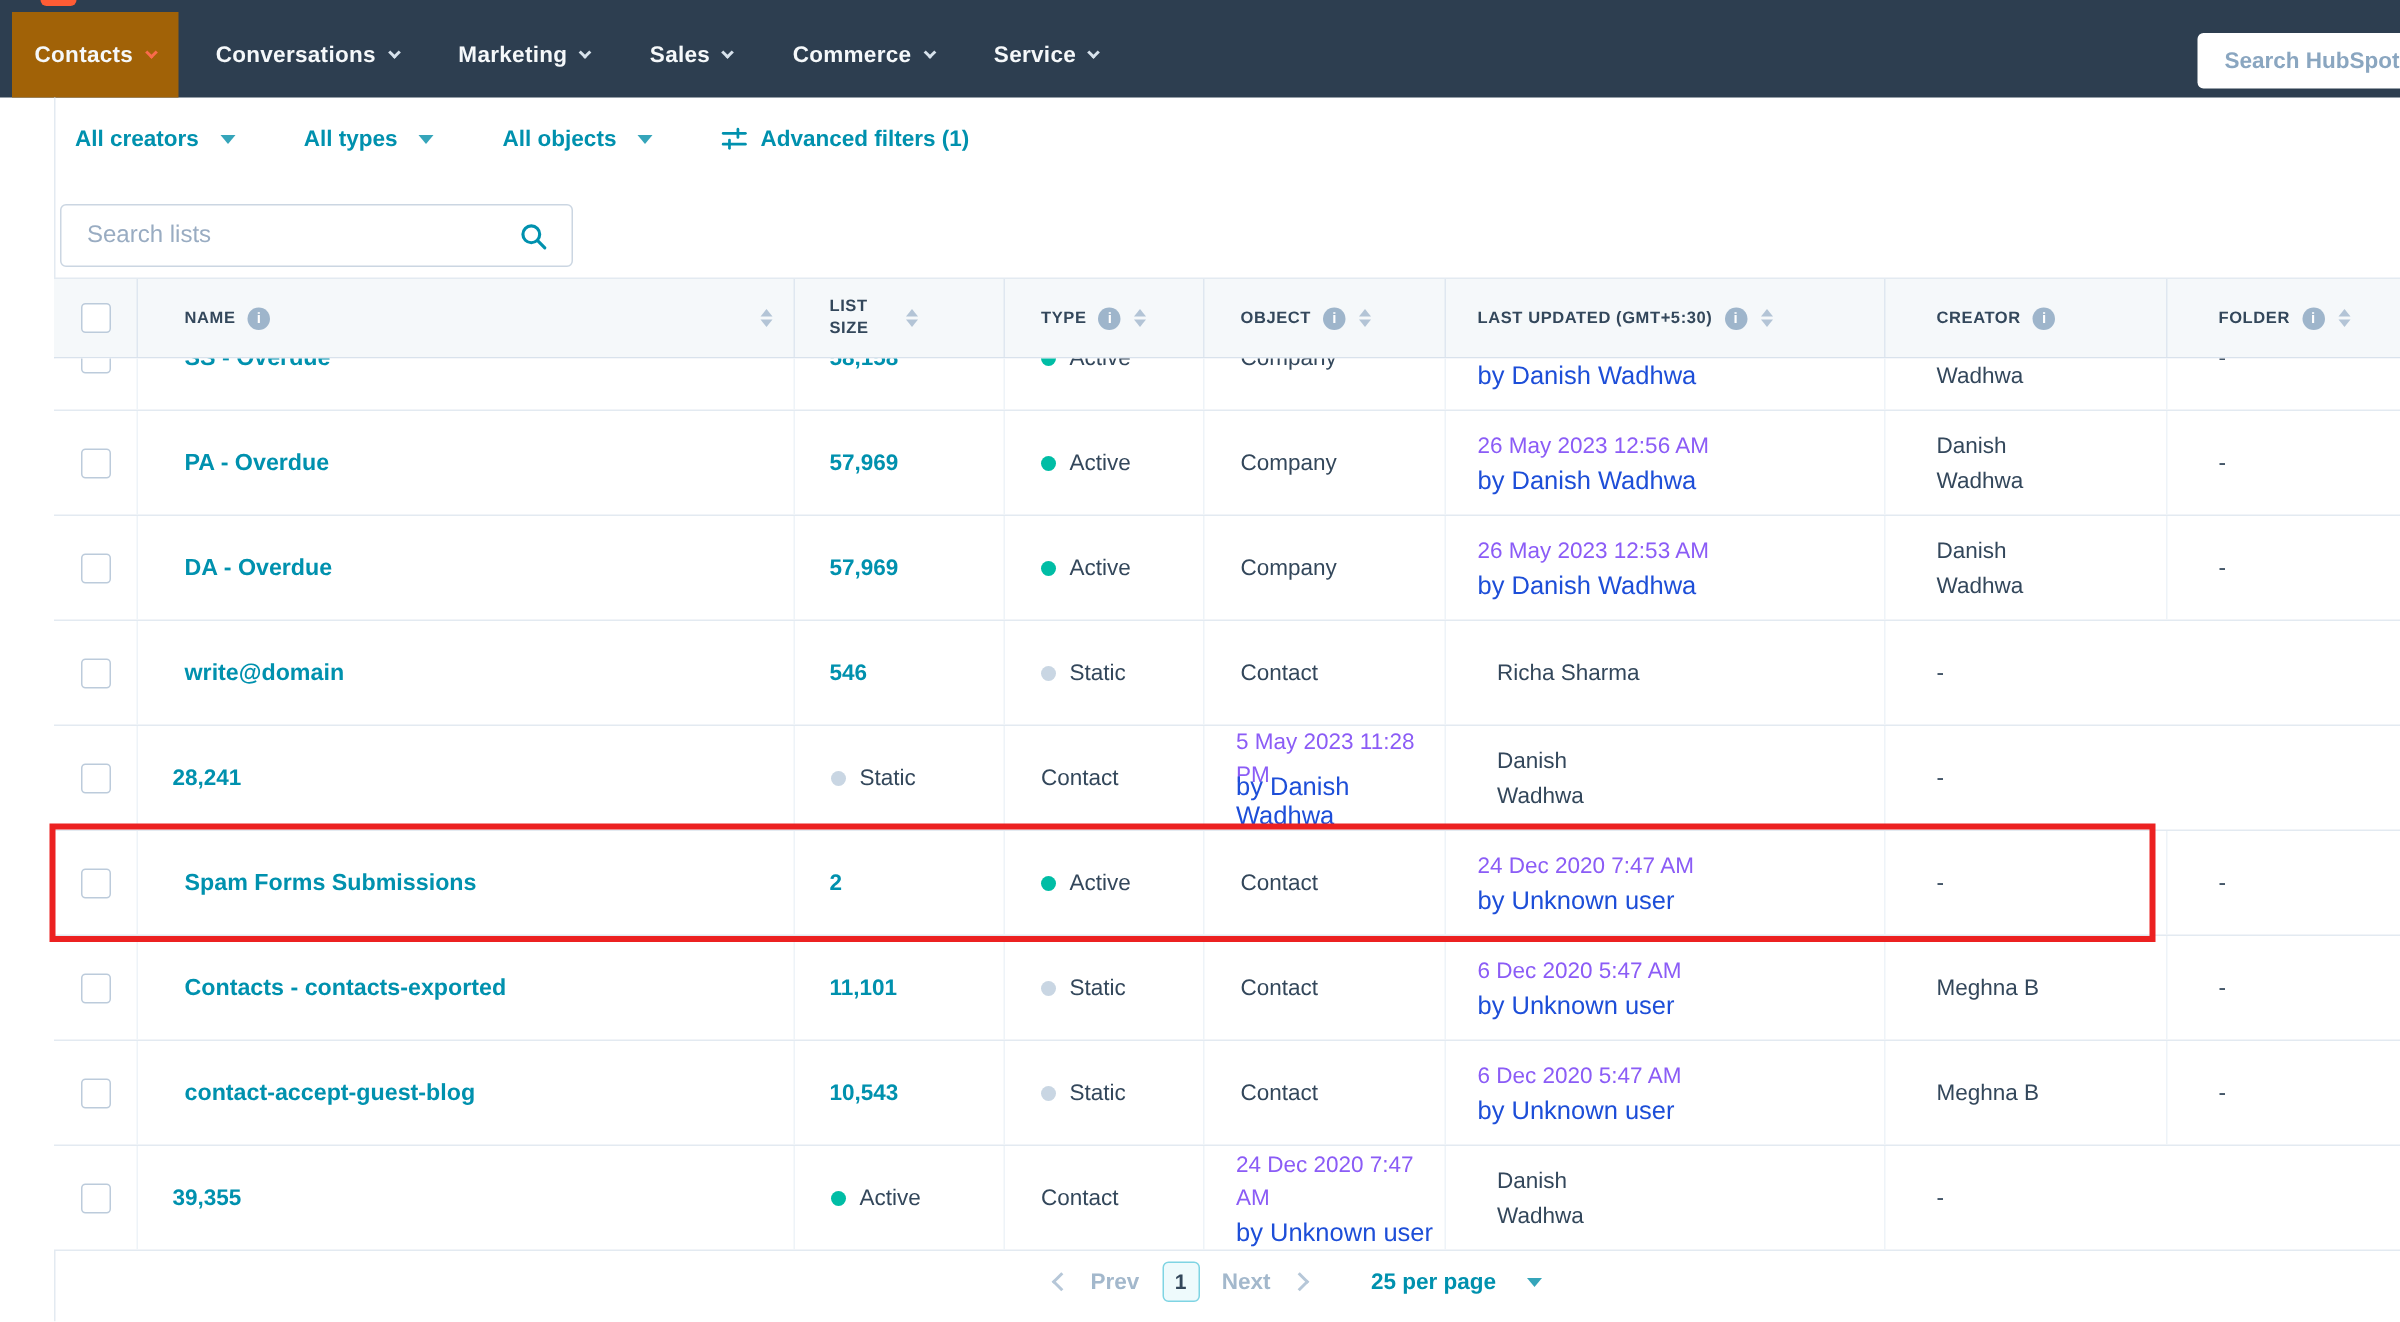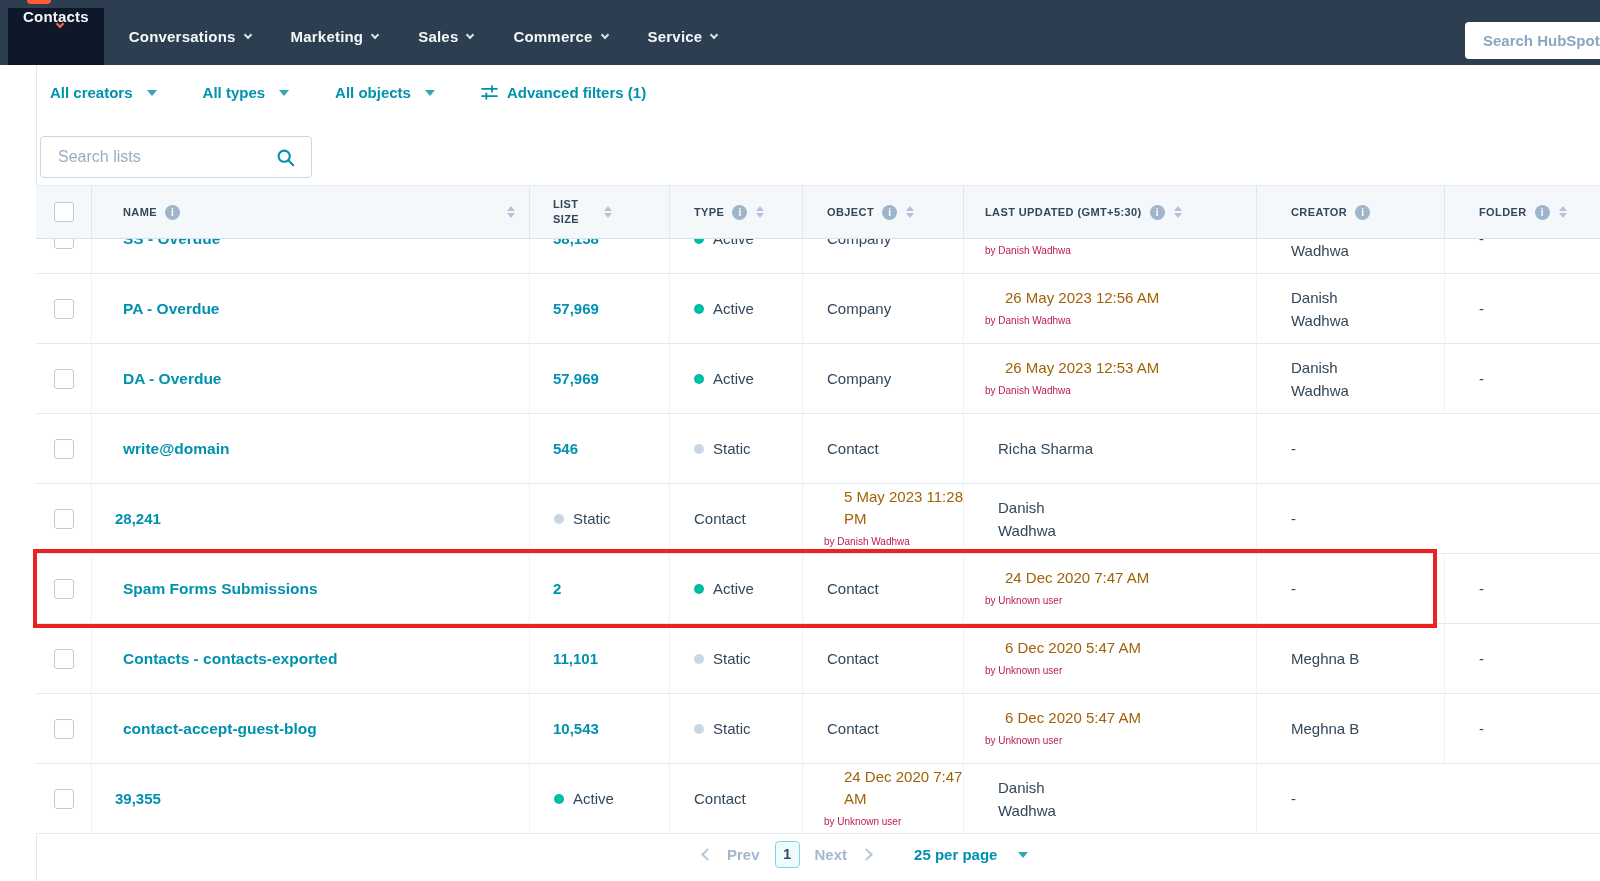--- a/index.html
+++ b/index.html
@@ -6,21 +6,21 @@
   html,body { width:1600px; height:881px; overflow:hidden; background:#ffffff;
               font-family:"Liberation Sans", sans-serif; }
   body { position:relative; }
 
   
   .topnav { position:absolute; left:0; top:0; width:1600px; height:65px; background:#2d3e50; }
   .logo-remnant { position:absolute; left:27px; top:0; width:24px; height:4px; background:#ff5c35;
                   border-radius:0 0 4px 4px; }
   .nav-items { position:absolute; left:8px; top:8px; height:57px; display:flex; align-items:stretch; gap:10px; }
   .nav-item { display:flex; align-items:center; padding:0 15px; cursor:pointer; }
-  .nav-item.active { background:#0f172a;flex-direction:column; }
+  .nav-item.active { background:#a16207; }
   .nav-label { color:#f5f8fa; font-size:15px; font-weight:600; letter-spacing:.2px; }
   .chev { display:inline-block; width:6px; height:6px; border-right:2px solid currentColor;
           border-bottom:2px solid currentColor; transform:rotate(45deg); }
   .nav-chev { color:#d7e2ec; margin-left:9px; margin-top:-4px; }
   .nav-item.active .nav-chev { color:#f96b4c; }
   .global-search { position:absolute; left:1465px; top:22px; width:220px; height:37px;
                    background:#ffffff; border:none; border-radius:4px; padding:0 16px 0 18px;
                    font-family:"Liberation Sans", sans-serif; font-size:15px; font-weight:600; color:#33475b; }
   .global-search::placeholder { color:#8aa6c0; font-weight:600; }
 
@@ -29,21 +29,21 @@
 
   
   .filters-bar { position:absolute; left:50px; top:79px; height:26px; display:flex; align-items:center; gap:46px; }
   .filter-dd { display:flex; align-items:center; gap:14px; cursor:pointer; }
   .filter-dd-label, .adv-label { color:#0091ae; font-size:15px; font-weight:700; }
   .caret-down { width:0; height:0; border-left:5px solid transparent; border-right:5px solid transparent;
                 border-top:6px solid #35a5ba; margin-top:2px; }
   .adv-filters { display:flex; align-items:center; gap:9px; cursor:pointer; }
 
   
-  .search-lists-wrap { position:absolute; left:40px; top:136px; width:272px; height:42px;
+  .search-lists-wrap { position:absolute; left:40px; top:136px; width:342px; height:42px;
                        background:#fff; border:1px solid #cbd6e2; border-radius:4px; }
   .search-lists { width:100%; height:100%; border:none; background:transparent; outline:none;
                   padding:0 46px 0 17px; font-family:"Liberation Sans", sans-serif;
                   font-size:16px; color:#33475b; }
   .search-lists::placeholder { color:#99acc2; }
   .search-lists-icon { position:absolute; right:15px; top:11px; }
 
   
   .lists-table { position:absolute; left:36px; top:185px; width:1564px; border-top:1px solid #e3eaf1; }
   .trow { display:grid; grid-template-columns:55px 438px 140px 133px 161px 293px 188px minmax(156px,1fr); }
@@ -73,22 +73,22 @@
   .row-clip .row { margin-top:-35px; }
   .cell { display:flex; align-items:center; border-left:1px solid #eef3f8; overflow:hidden; }
   .cell:first-child { border-left:none; justify-content:center; }
   .name-link { color:#0091ae; font-size:15.5px; font-weight:700; text-decoration:none; cursor:pointer; }
   .size-link { color:#0091ae; font-size:15px; font-weight:700; cursor:pointer; }
   .dot { width:10px; height:10px; border-radius:50%; margin-right:9px; flex:none; }
   .dot-active { background:#00bda5; }
   .dot-static { background:#c9d6e3; }
   .body-text { font-size:15px; color:#33475b; }
   .c-updated { flex-direction:column; align-items:flex-start; justify-content:center; gap:2px; }
-  .date-line { font-size:15px; color:#a16207; line-height:22px; min-height:22px;margin-left:20px; }
-  .by-line { font-size:10px; color:#be185d; line-height:19px; }
+  .date-line { font-size:15px; color:#8b5cf6; line-height:22px; min-height:22px; }
+  .by-line { font-size:17px; color:#1d4ed8; line-height:19px; }
   .creator-text { font-size:15px; color:#33475b; max-width:96px; line-height:23px; }
 
   
   .highlight-box { position:absolute; left:33px; top:549px; width:1404px; height:79px;
                    border:4px solid #ec2121; z-index:6; pointer-events:none; }
 
   
   .pagination { position:absolute; left:703px; top:838px; height:32px; display:flex; align-items:center; gap:15px; }
   .pg-chev { width:9px; height:9px; display:inline-block; cursor:pointer; color:#b6c7d8; }
   .pg-left { border-left:2px solid currentColor; border-bottom:2px solid currentColor; transform:rotate(45deg); }

